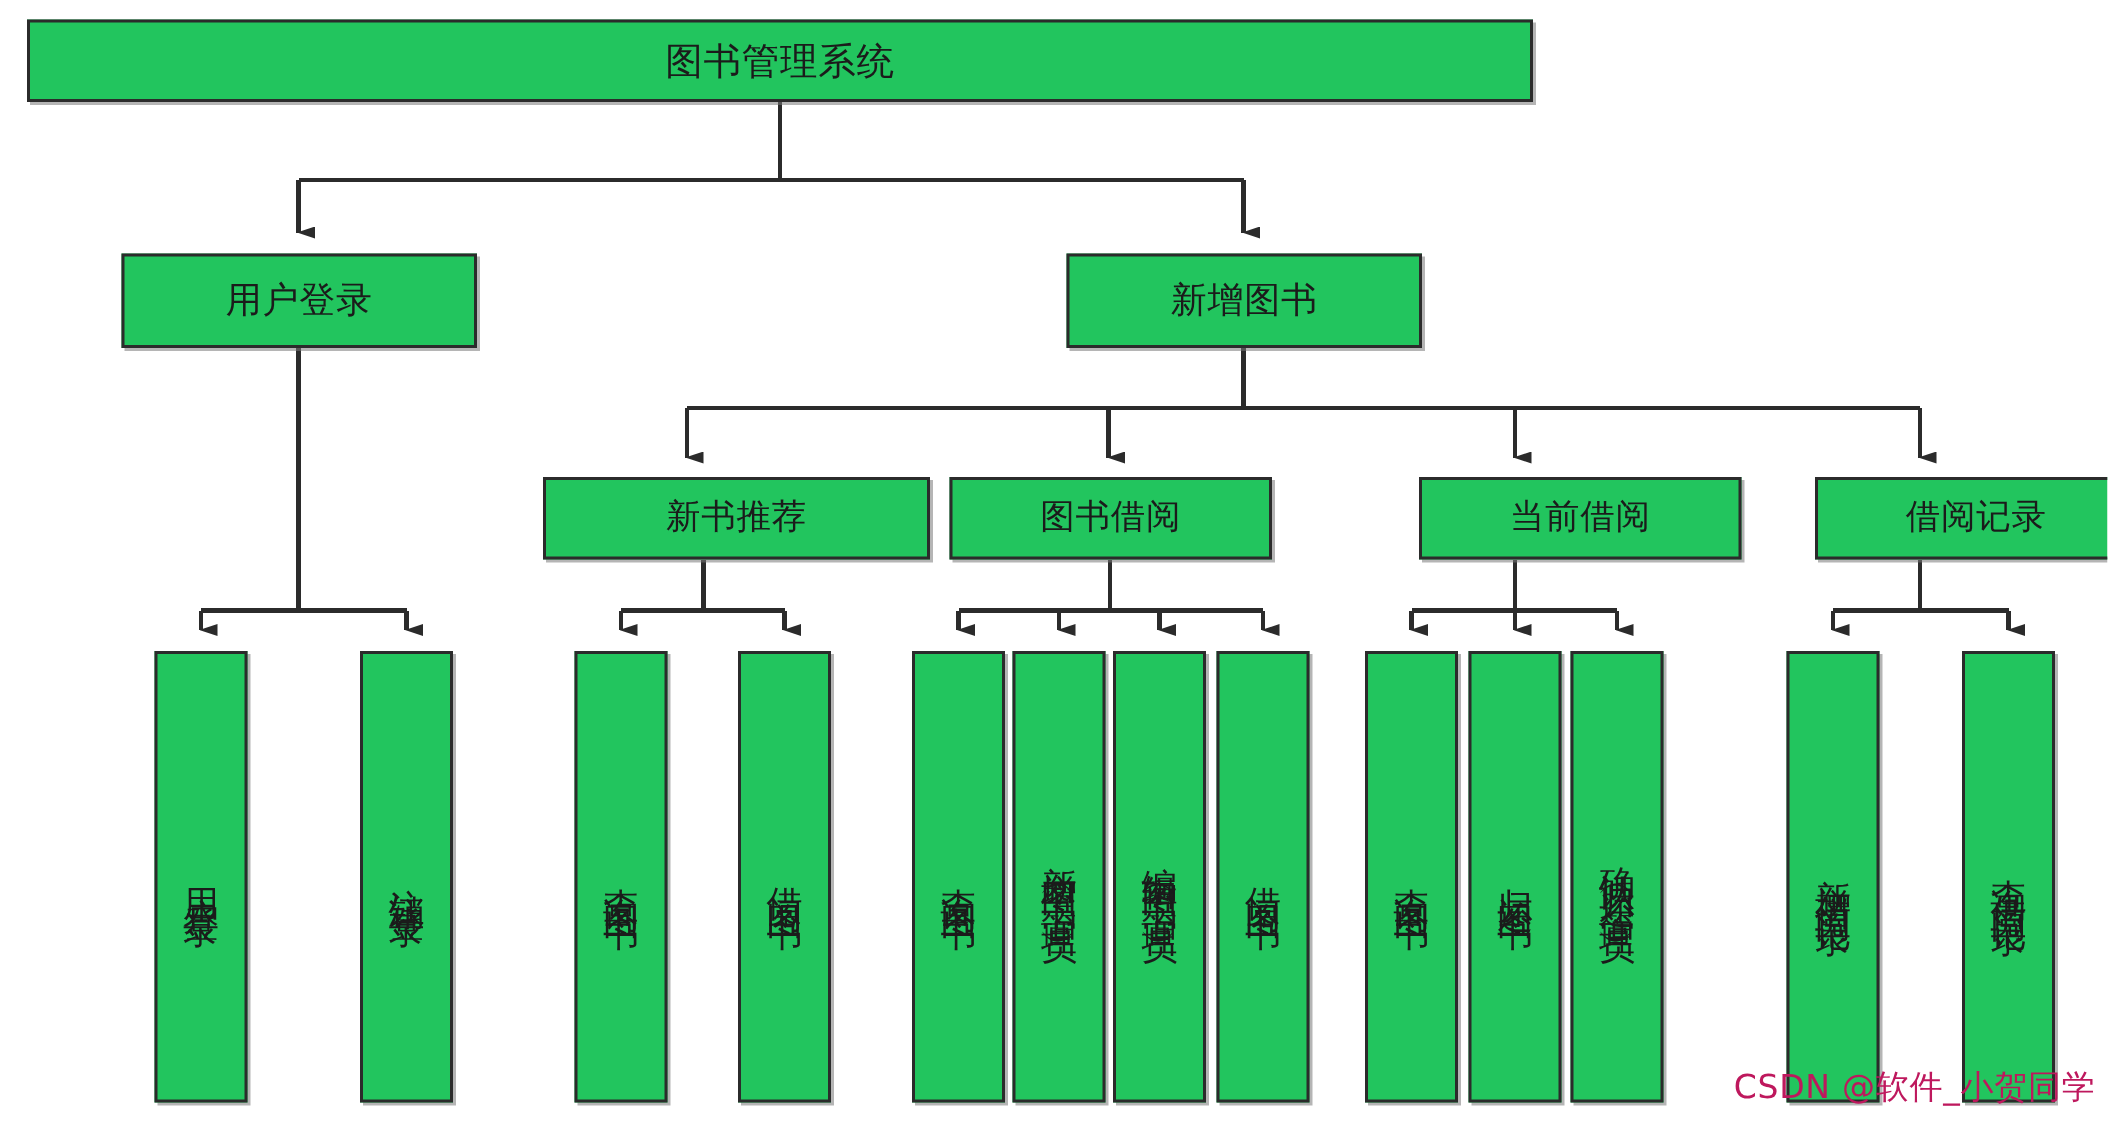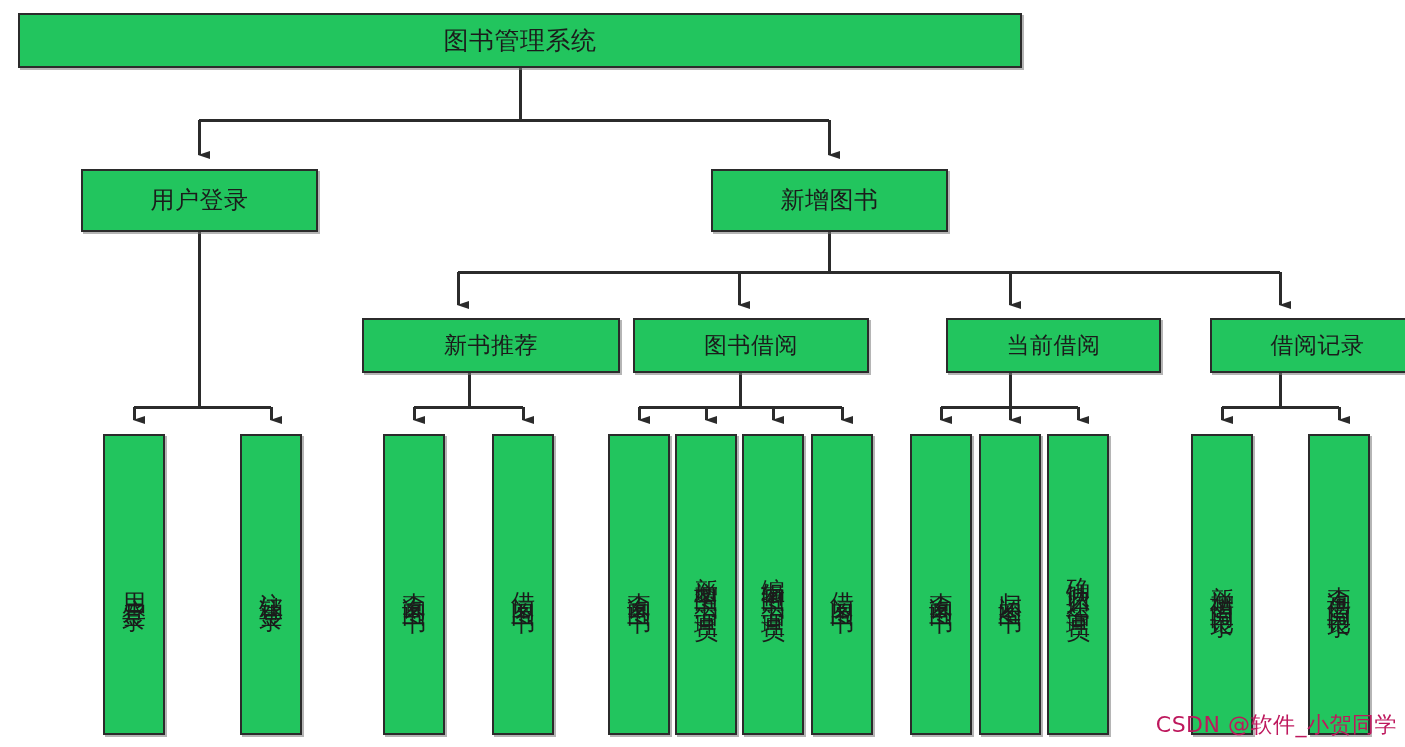--- a/index.html
+++ b/index.html
@@ -137,21 +137,21 @@
   <div class="node level1" style="left:81px; top:169px; width:237px; height:63px;">
     <span class="node-label">用户登录</span>
   </div>
   <div class="node level1" style="left:711px; top:169px; width:237px; height:63px;">
     <span class="node-label">新增图书</span>
   </div>
 
   <div class="node level2" style="left:362px; top:318px; width:258px; height:55px;">
     <span class="node-label">新书推荐</span>
   </div>
-  <div class="node level2" style="left:633px; top:318px; width:236px; height:55px;">
+  <div class="node level2" style="left:633px; top:318px; width:215px; height:55px;">
     <span class="node-label">图书借阅</span>
   </div>
   <div class="node level2" style="left:946px; top:318px; width:215px; height:55px;">
     <span class="node-label">当前借阅</span>
   </div>
   <div class="node level2" style="left:1173px; top:318px; width:215px; height:55px;margin-left:37px;">
     <span class="node-label">借阅记录</span>
   </div>
 
   <div class="node leaf" style="left:103px; top:434px; width:62px; height:301px;">

